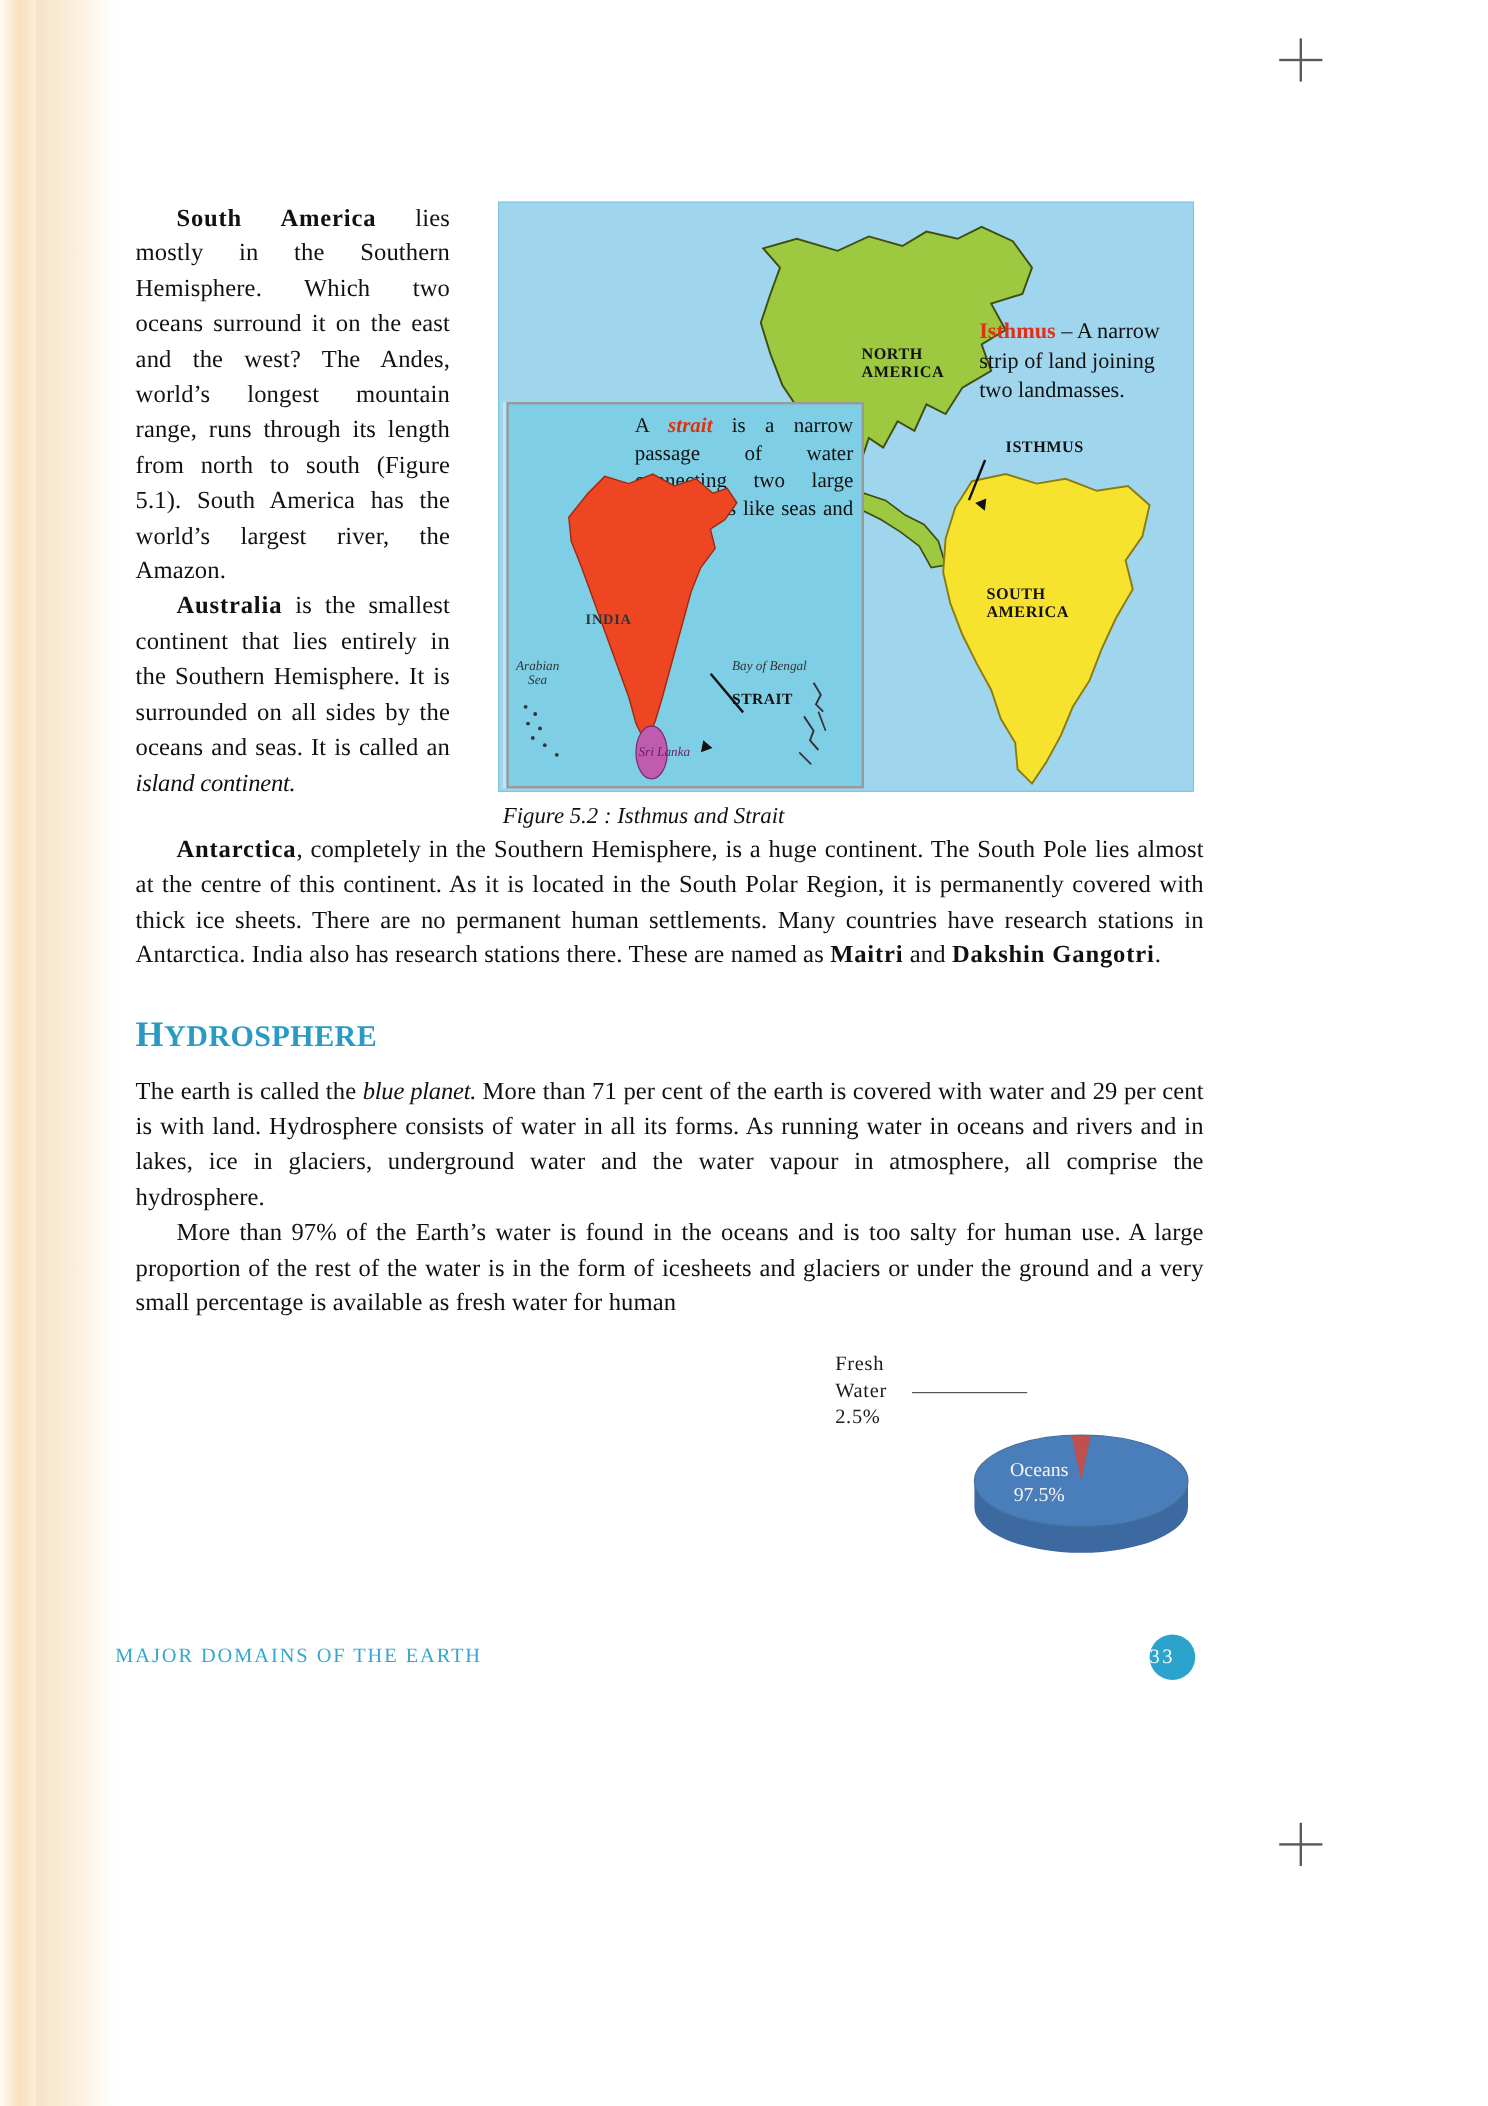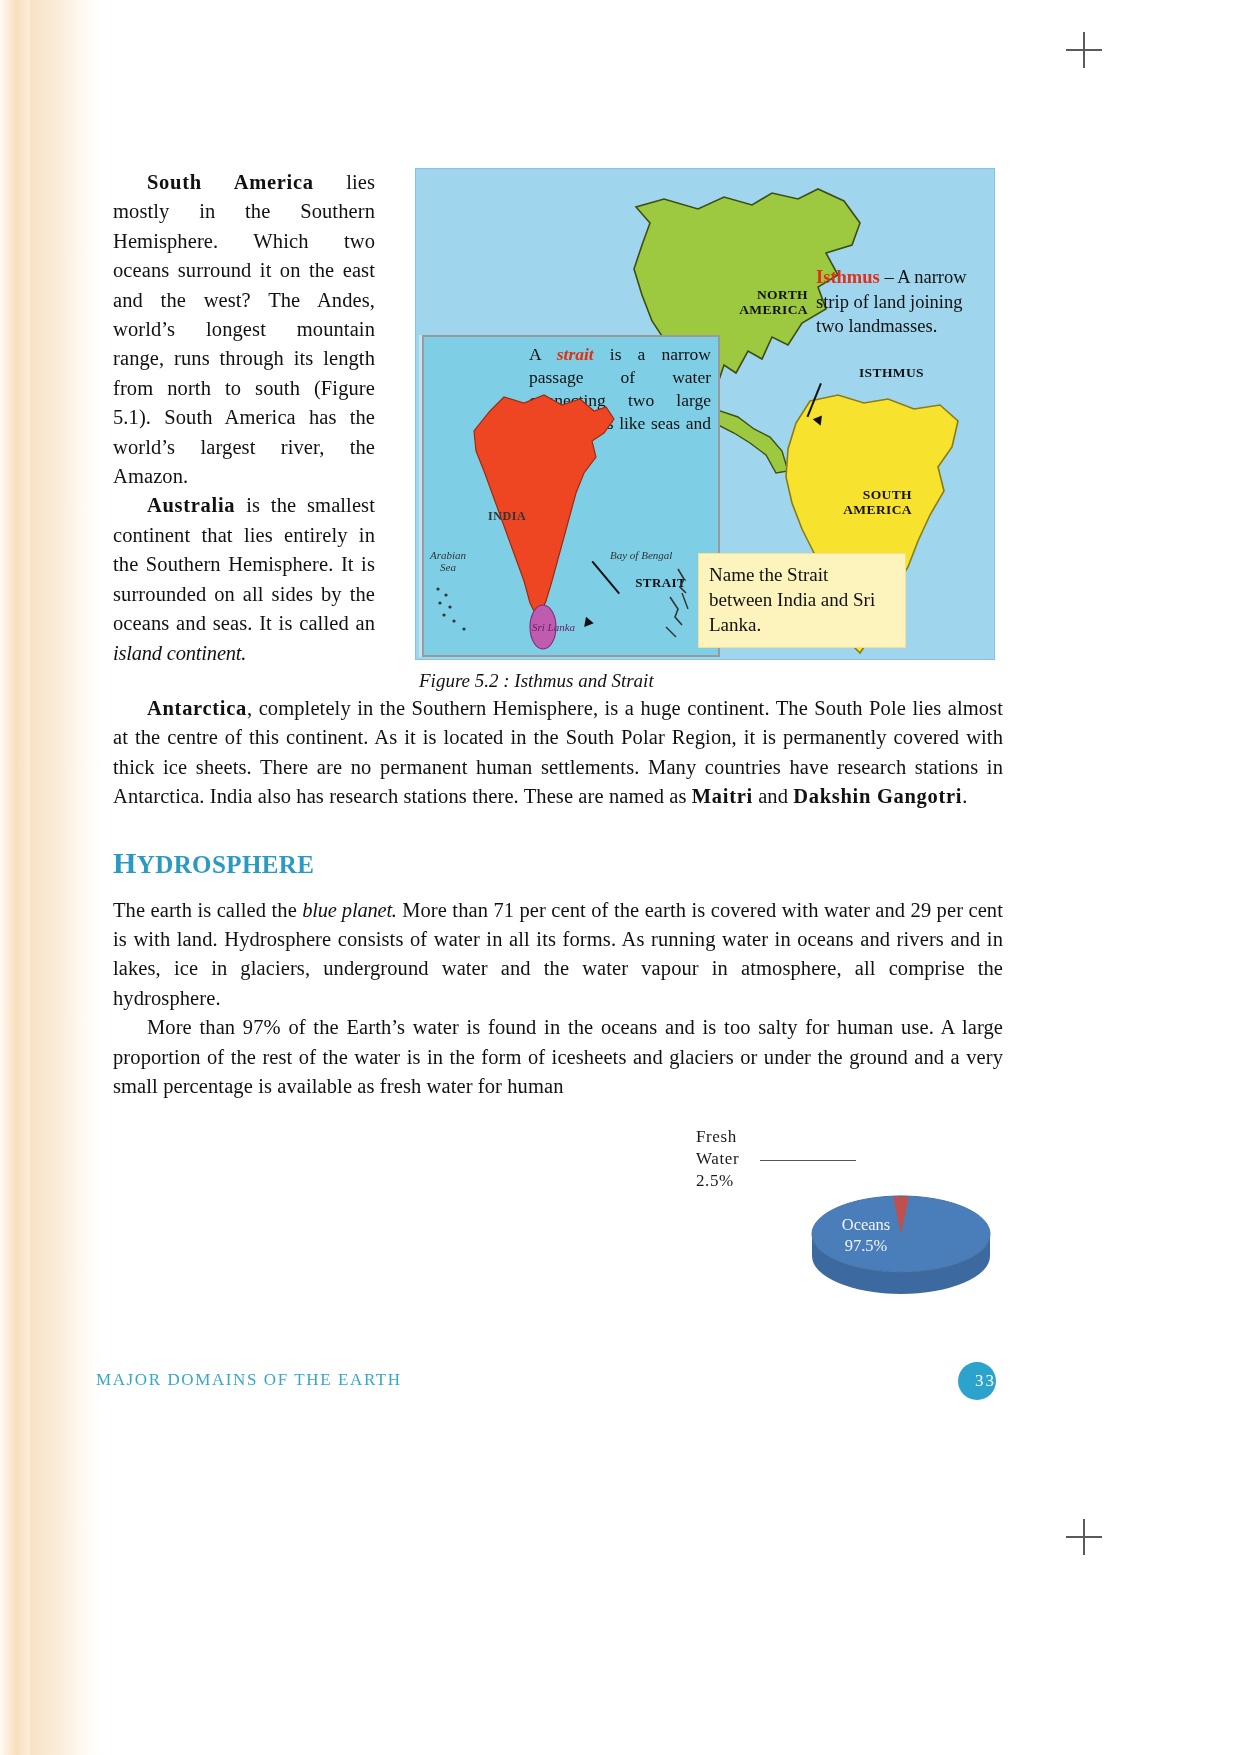--- a/index.html
+++ b/index.html
@@ -132,21 +132,21 @@
     font-weight: bold;
     font-style: italic;
   }
   .lbl {
     position: absolute;
     font-family: "Liberation Serif", serif;
     font-weight: bold;
     font-size: 13.5px;
     color: #111;
     letter-spacing: .4px;
-    text-align: right;
+    text-align: left;
     line-height: 15px;
   }
   .lbl-small {
     position: absolute;
     font-family: "Liberation Serif", serif;
     font-size: 11px;
     font-style: italic;
     color: #333;
   }
   .isthmus-note {
@@ -248,21 +248,21 @@
     padding-top: 8px;
   }
   .page-badge {
     float: right;
     width: 38px; height: 38px;
     border-radius: 50%;
     background: #2ba3cd;
     color: #fff;
     font-size: 17px;
     letter-spacing: 2px;
-    text-align: right;
+    text-align: left;
     line-height: 38px;
     font-family: "Liberation Serif", serif;
   }
   .clear { clear: both; }
 </style>
 </head>
 <body>
 
 <div class="page">
 
@@ -350,23 +350,20 @@
             <circle cx="8" cy="8" r="1.6" fill="#333"></circle>
               <circle cx="16" cy="14" r="1.6" fill="#333"></circle>
             <circle cx="10" cy="22" r="1.6" fill="#333"></circle>
               <circle cx="20" cy="26" r="1.6" fill="#333"></circle>
             <circle cx="14" cy="34" r="1.6" fill="#333"></circle>
               <circle cx="24" cy="40" r="1.6" fill="#333"></circle>
             <circle cx="34" cy="48" r="1.6" fill="#333"></circle>
           </svg>
         </div>
 
-        <div class="callout">
-          <span>Name the Strait between India and Sri Lanka.</span>
-        </div>
       </div>
 
       <div class="fig-caption">Figure 5.2 : Isthmus and Strait</div>
     </div>
 
     <div class="narrow-col">
       <p class="indent"><b>South America</b><span> lies mostly in the Southern Hemisphere. Which two oceans surround it on the east and the west? The Andes, world’s longest mountain range, runs through its length from north to south (Figure 5.1). South America has the world’s largest river, the Amazon.</span></p>
       <p class="indent"><b>Australia</b><span> is the smallest continent that lies entirely in the Southern Hemisphere. It is surrounded on all sides by the oceans and seas. It is called an </span><span class="script">island continent.</span></p>
     </div>
 

